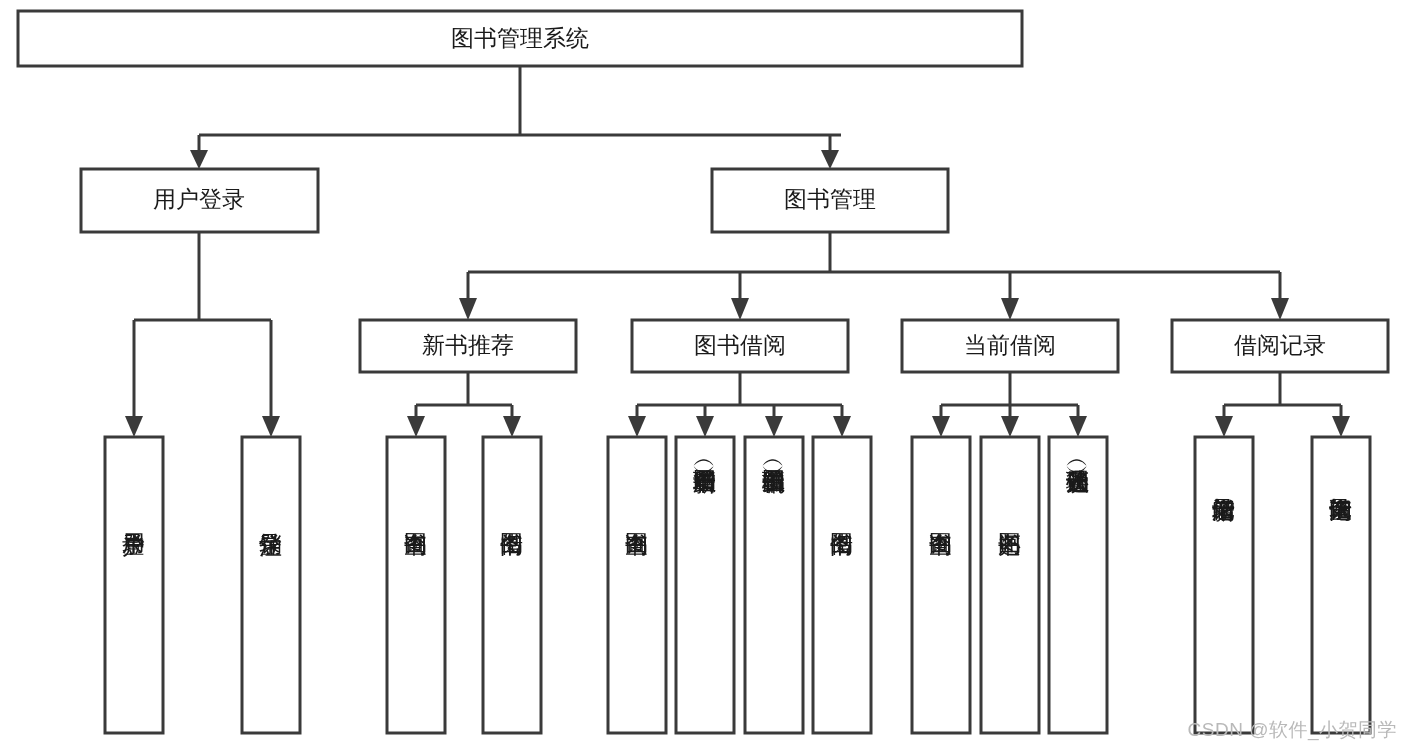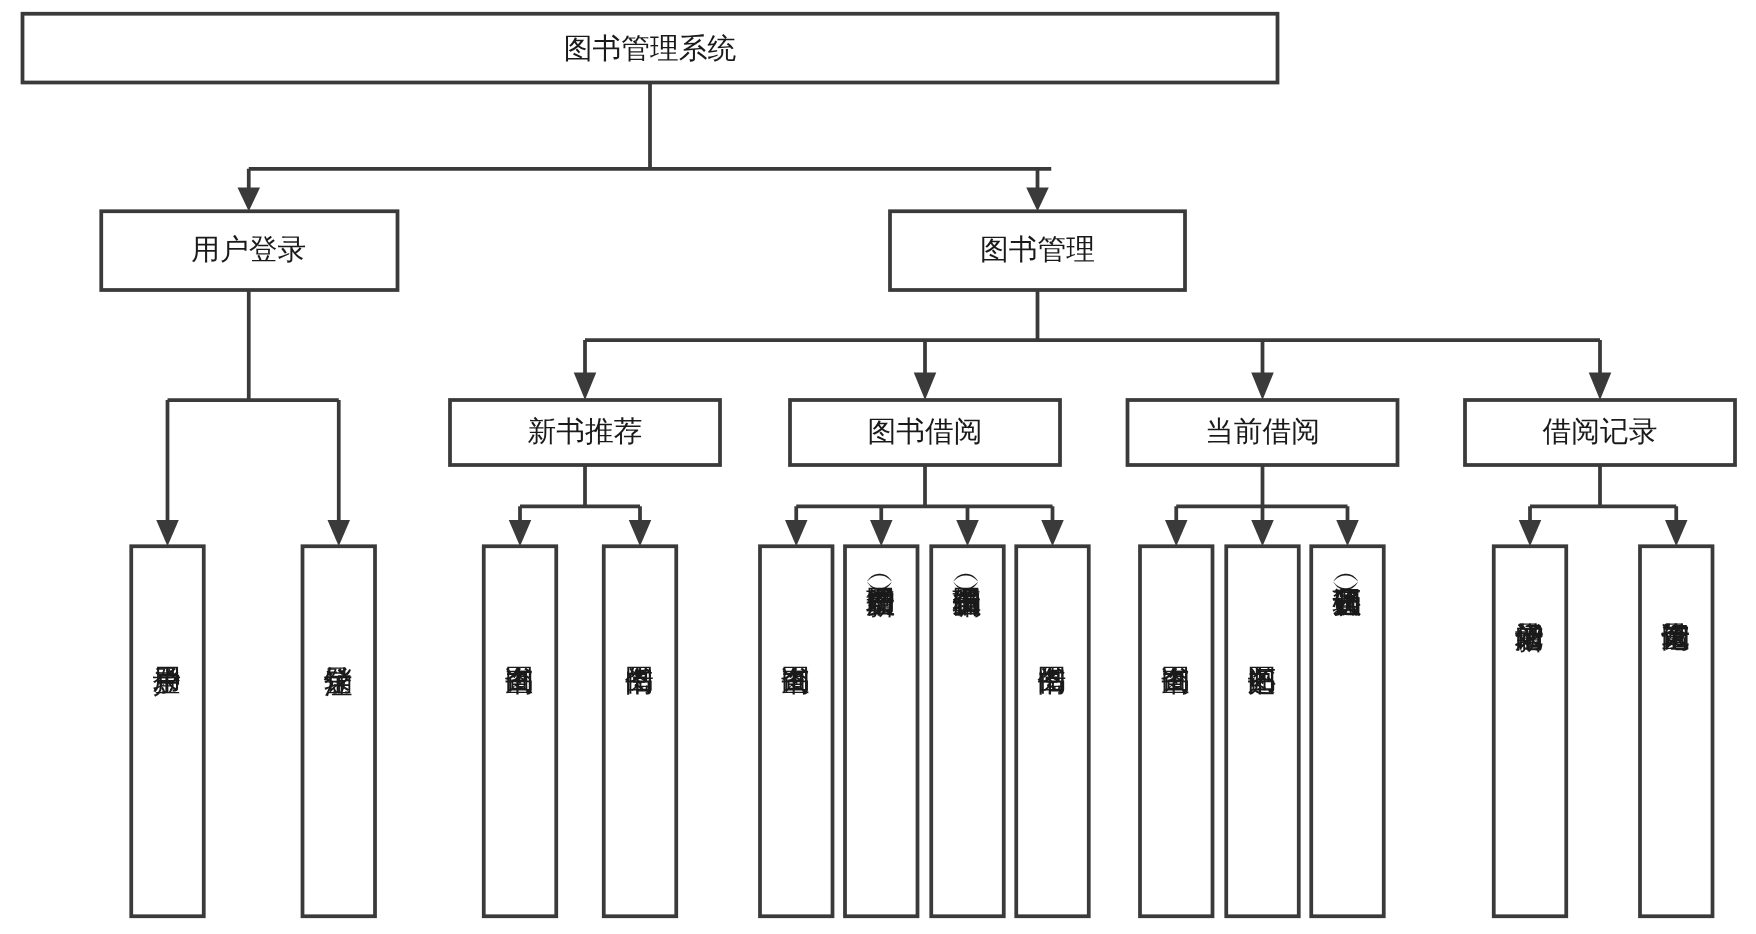--- a/index.html
+++ b/index.html
@@ -235,13 +235,14 @@
       <text class="node-label-vertical" x="941" y="515" writing-mode="tb">查询图书</text>
       <text class="node-label-vertical" x="1010" y="515" writing-mode="tb">归还图书</text>
       <text class="node-label-vertical" x="1078" y="452" writing-mode="tb">确认归还（管理员）</text>
 
       <text class="node-label-vertical" x="1224" y="480" writing-mode="tb">新增借阅记录</text>
       <text class="node-label-vertical" x="1341" y="480" writing-mode="tb">查询借阅记录</text>
     </g>
 
   </svg>
 
+  <div class="watermark">CSDN @软件_小贺同学</div>
 </div>
 
 </body></html>

